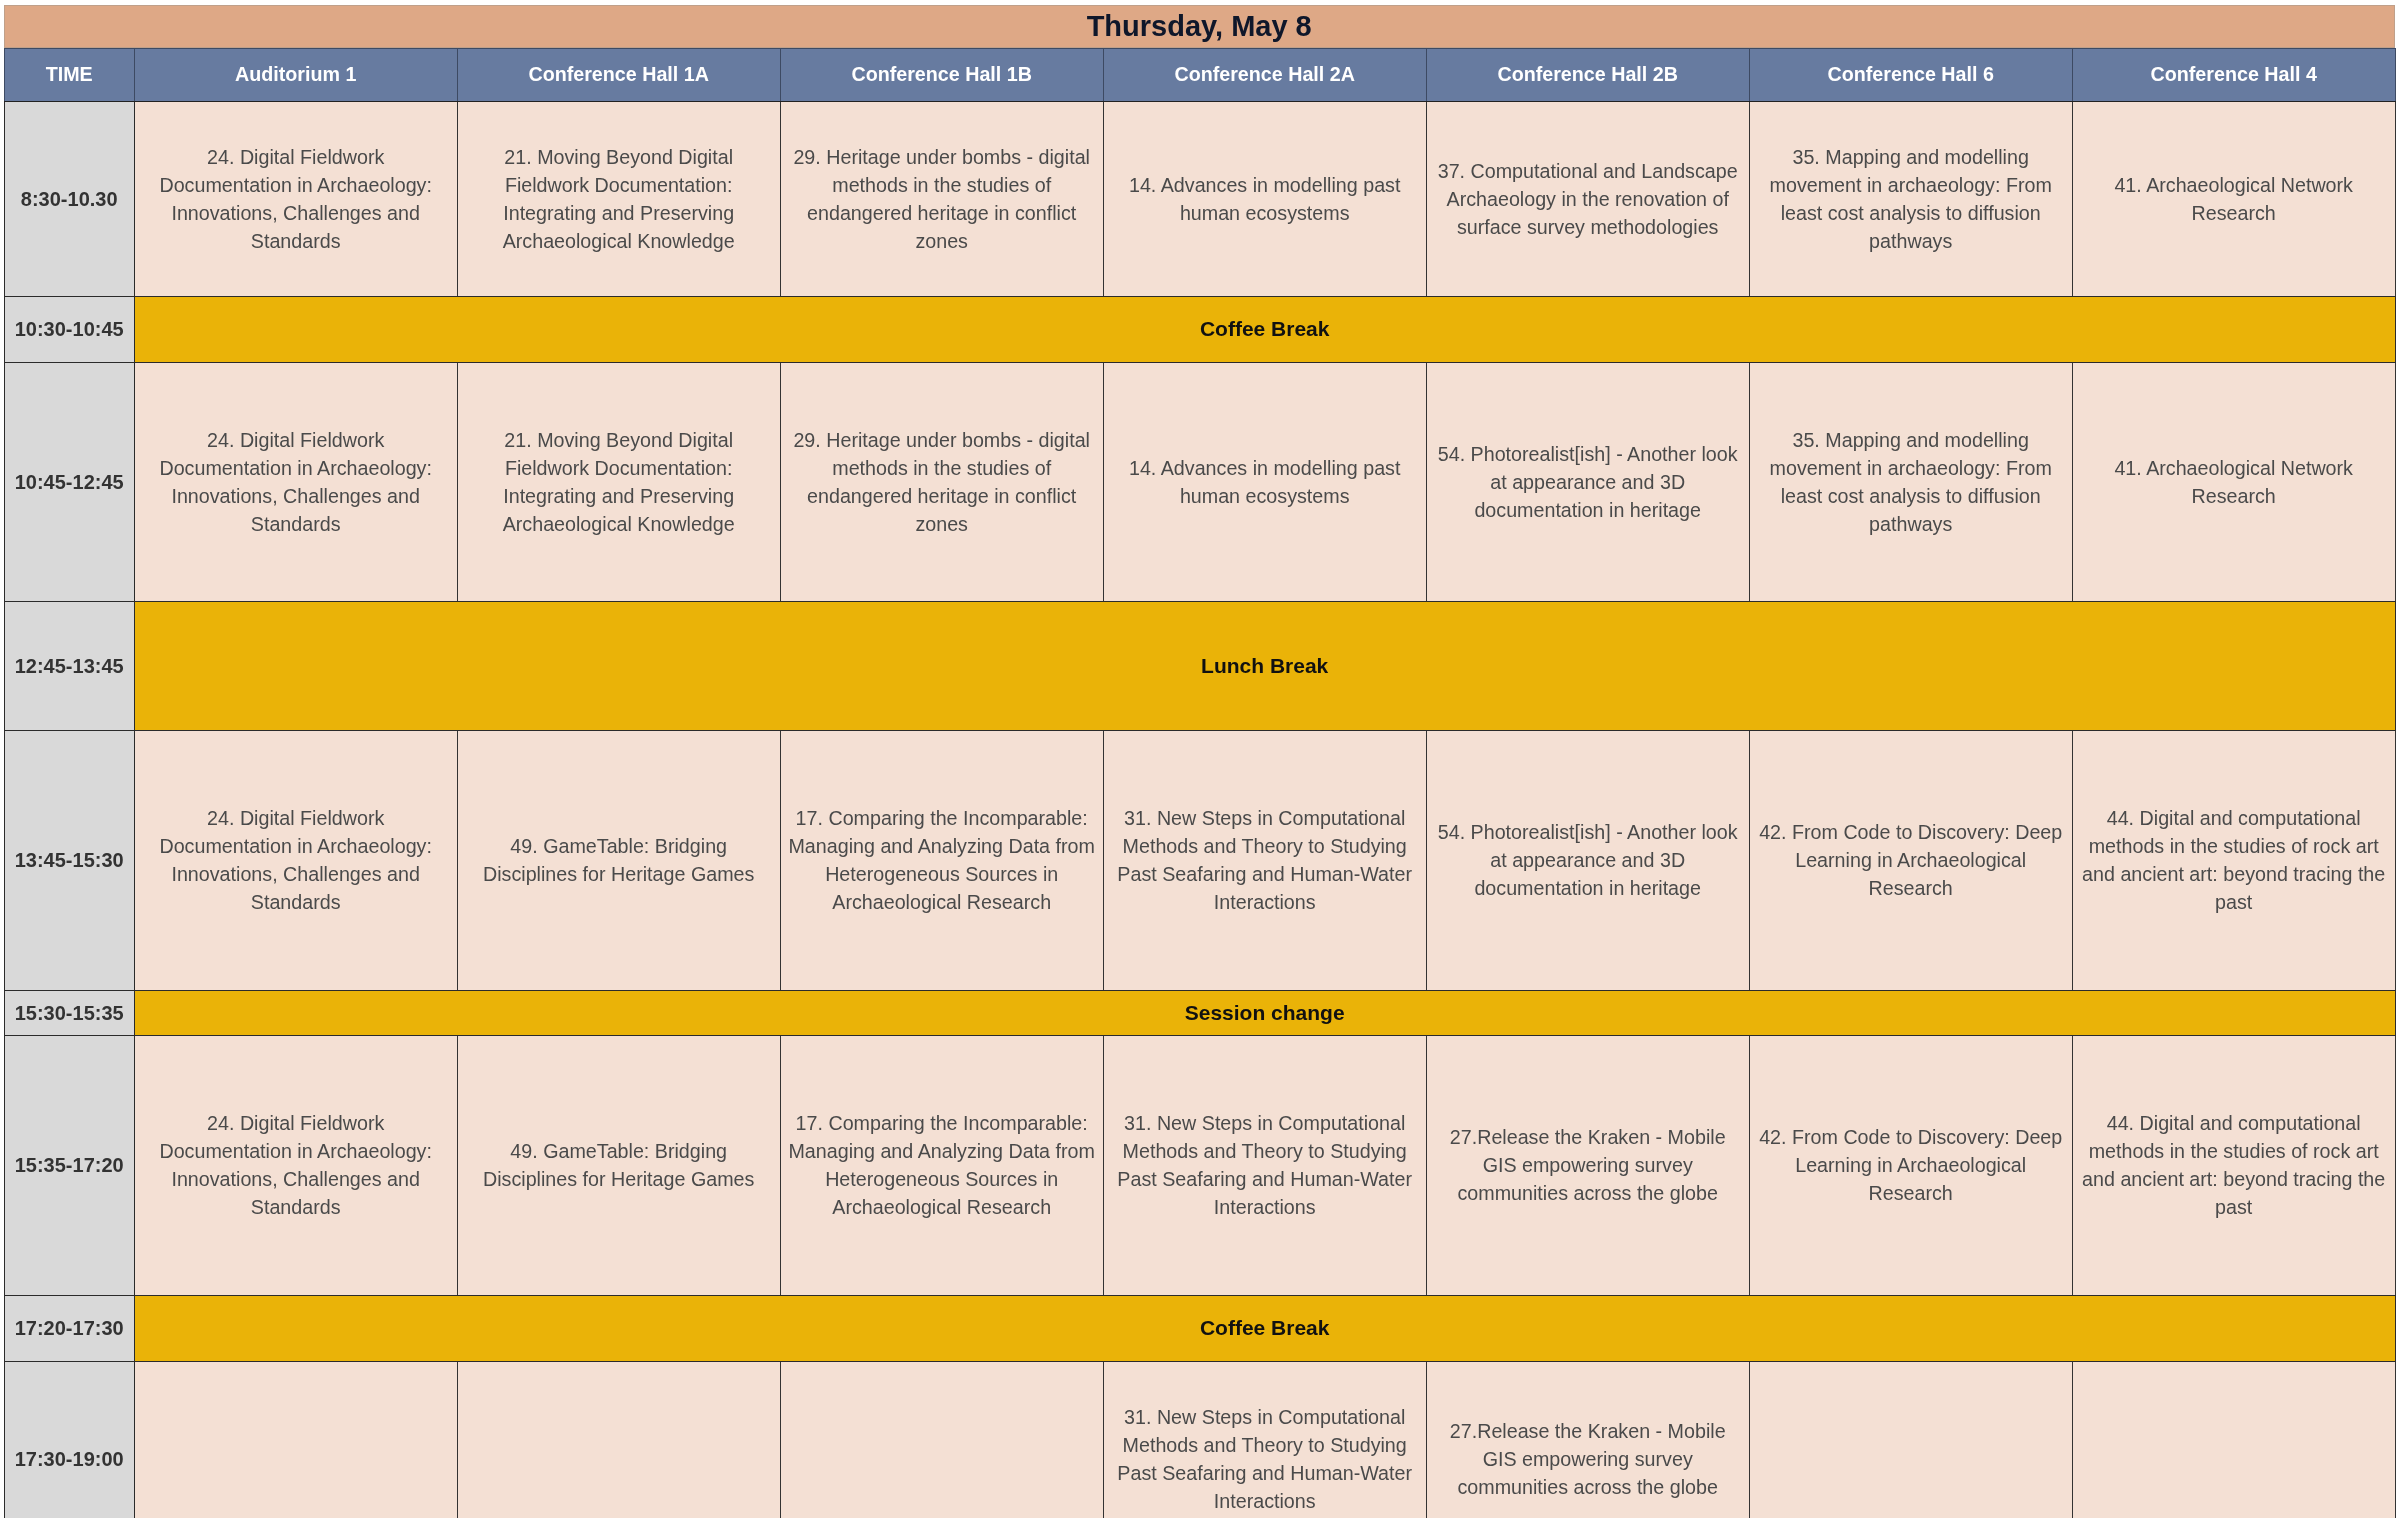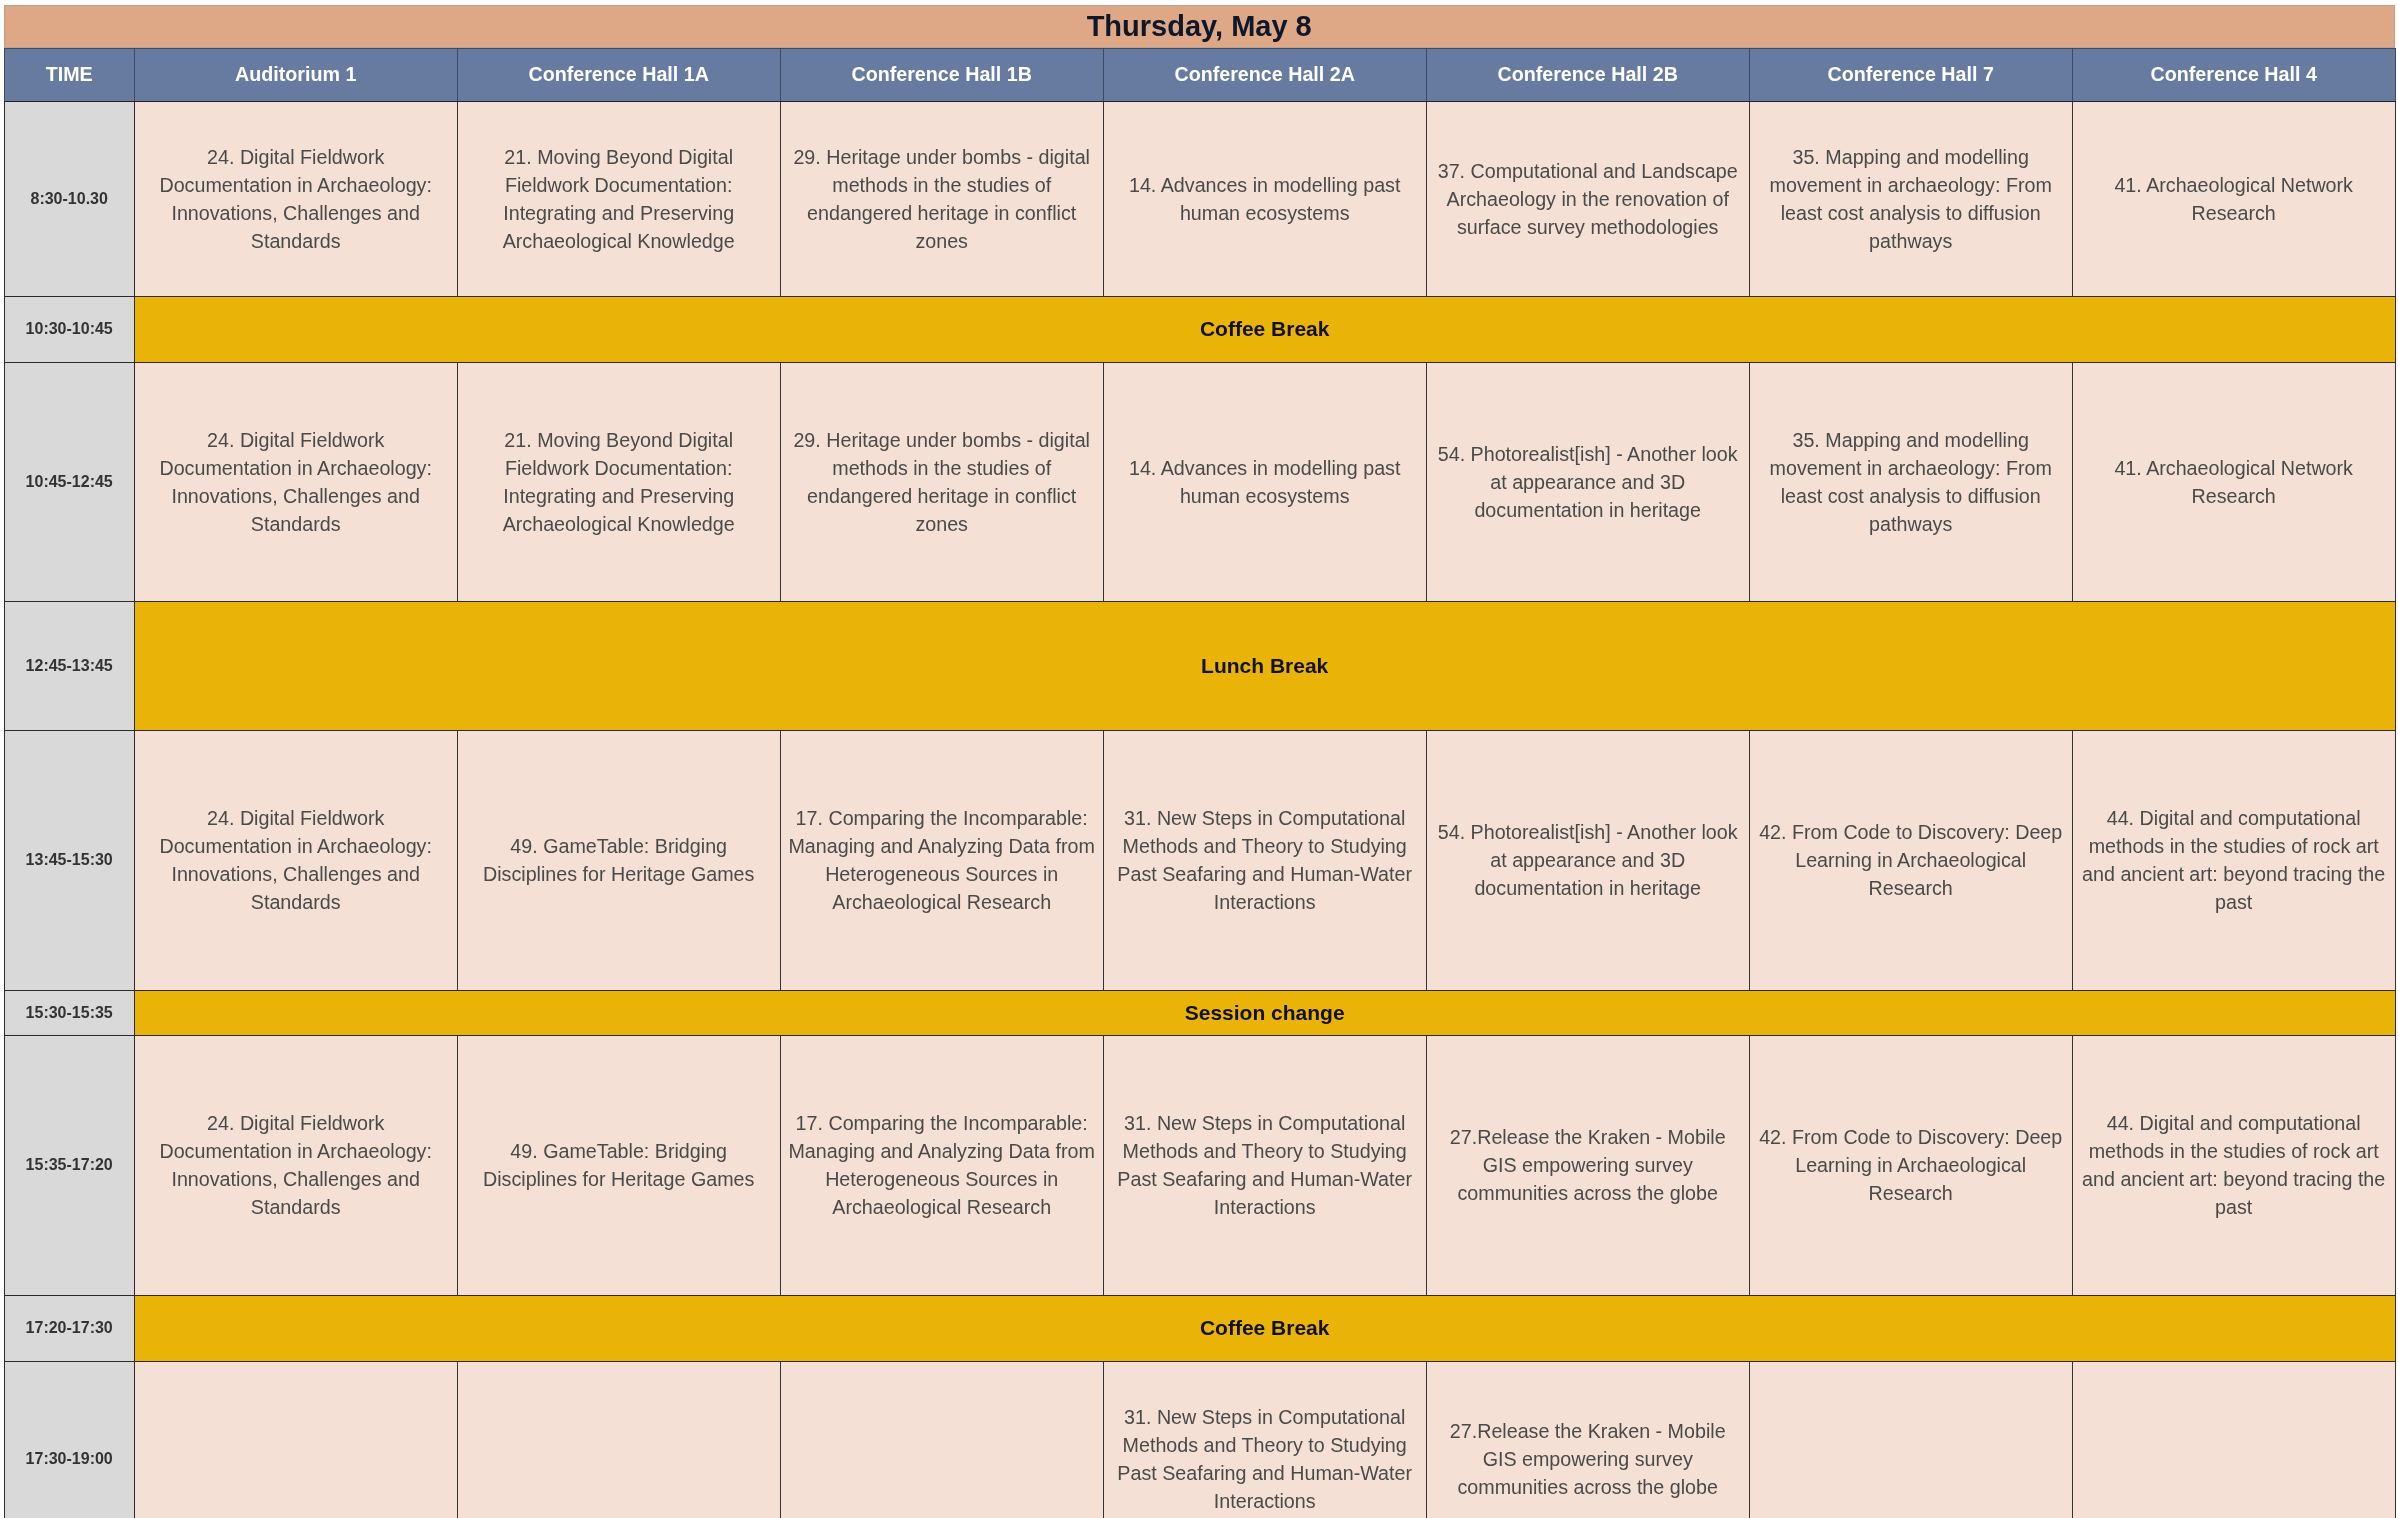--- a/index.html
+++ b/index.html
@@ -7,21 +7,21 @@
          font-family: "Liberation Sans", "DejaVu Sans", sans-serif; }
   .sheet { position: absolute; left: 3.7px; top: 4.7px; width: 2391px; }
   .title-bar { height: 43px; background: #dea886; border: 0.9px solid #bfa08a;
                display: flex; align-items: center; justify-content: center;
                font-weight: bold; font-size: 29px; color: #0f172a; box-sizing: border-box; }
   table { border-collapse: collapse; table-layout: fixed; width: 2391px; }
   th { background: #677ba0; color: #ffffff; font-weight: bold; font-size: 19.7px;
        height: 28px; padding: 12px; border: 0.9px solid #3d4a63; border-bottom: 1.9px solid #222; }
   td { border: 1.9px solid #2b2b2b; padding: 0 5.6px; text-align: center; vertical-align: middle;
        font-size: 19.7px; line-height: 28px; color: #4a4a4a; }
-  td.time { background: #d9d9d9; color: #333; font-weight: bold; font-size: 16px; }
+  td.time { background: #d9d9d9; color: #333; font-weight: bold; font-size: 20px; }
   td.session { background: #f4e0d4; border-top: 1.9px solid #2b2b2b; border-bottom: 1.9px solid #2b2b2b;
                border-left: 1.4px solid #333; border-right: 1.4px solid #333; }
   td.break { background: #eab308; color: #111; font-weight: bold; font-size: 21px; }
   td.empty { background: #f4e0d4; }
   col.c-time { width: 130px; }
   col.c-room { width: 323px; }
 </style>
 </head>
 <body>
 
@@ -39,21 +39,21 @@
         <col class="c-room">
     </colgroup>
     <thead>
       <tr>
         <th>TIME</th>
         <th>Auditorium 1</th>
         <th>Conference Hall 1A</th>
         <th>Conference Hall 1B</th>
         <th>Conference Hall 2A</th>
         <th>Conference Hall 2B</th>
-        <th>Conference Hall 7</th>
+        <th>Conference Hall 6</th>
         <th>Conference Hall 4</th>
       </tr>
     </thead>
     <tbody id="schedule-body">
         <tr style="height: 195px;">
           <td class="time">8:30-10.30</td>
           <td class="session">24. Digital Fieldwork Documentation in Archaeology: Innovations, Challenges and Standards</td>
           <td class="session">21. Moving Beyond Digital Fieldwork Documentation: Integrating and Preserving Archaeological Knowledge</td>
           <td class="session">29. Heritage under bombs -  digital methods in the studies of endangered heritage in conflict zones</td>
           <td class="session">14. Advances in modelling past human ecosystems</td>

